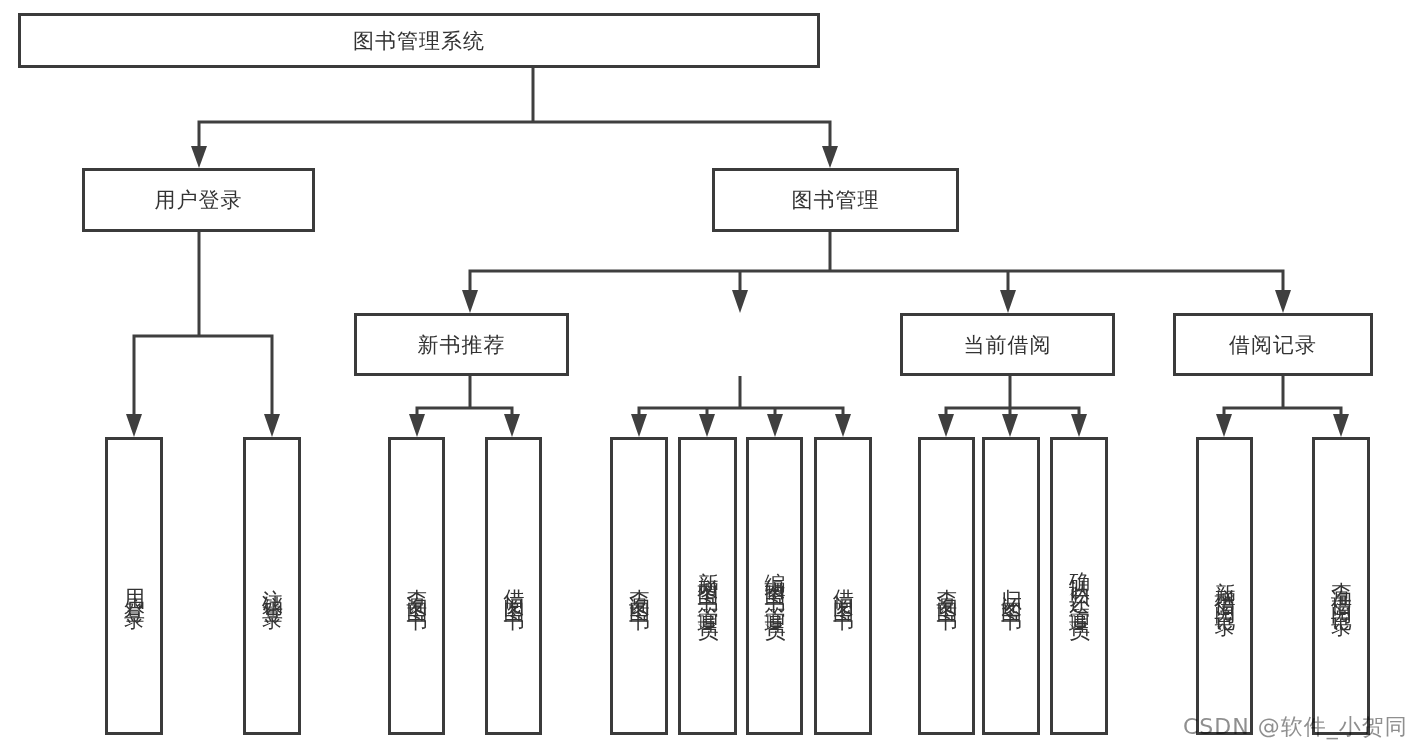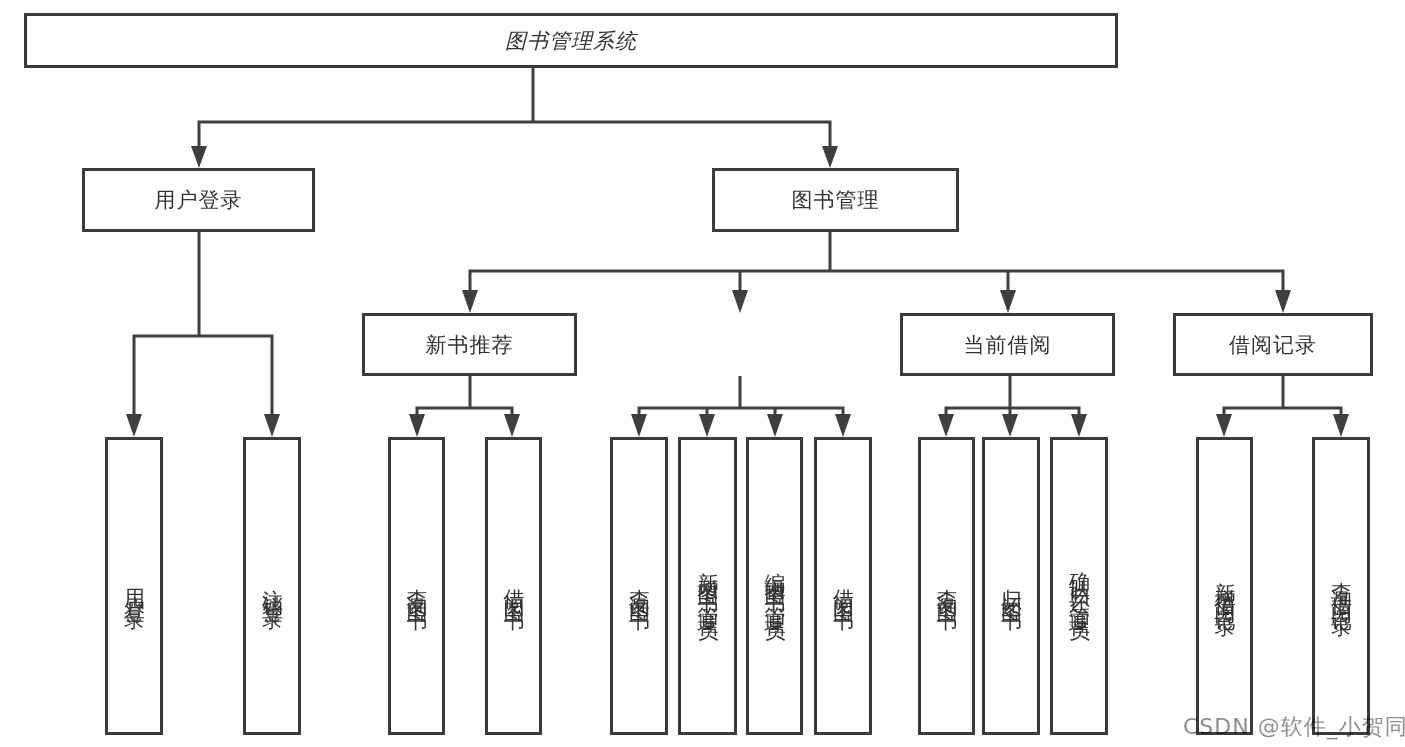--- a/index.html
+++ b/index.html
@@ -88,32 +88,32 @@
     <polygon points="938,414 954,414 946,437"></polygon>
     <polygon points="1002,414 1018,414 1010,437"></polygon>
     <polygon points="1071,414 1087,414 1079,437"></polygon>
 
     <path d="M1283 376 V408"></path>
     <path d="M1224 415 V408 H1341 V415"></path>
     <polygon points="1216,414 1232,414 1224,437"></polygon>
     <polygon points="1333,414 1349,414 1341,437"></polygon>
   </svg>
 
-  <div class="node h-node" style="left:24px;top:13px;width:1094px;height:55px;font-style:italic;">
+  <div class="node h-node" style="left:18px;top:13px;width:802px;height:55px;">
     <span>图书管理系统</span>
   </div>
 
   <div class="node h-node" style="left:82px;top:168px;width:233px;height:64px;">
     <span>用户登录</span>
   </div>
   <div class="node h-node" style="left:712px;top:168px;width:247px;height:64px;">
     <span>图书管理</span>
   </div>
 
-  <div class="node h-node" style="left:362px;top:313px;width:215px;height:63px;">
+  <div class="node h-node" style="left:354px;top:313px;width:215px;height:63px;">
     <span>新书推荐</span>
   </div>
   <div class="node h-node" style="left:900px;top:313px;width:215px;height:63px;text-align:right;">
     <span>当前借阅</span>
   </div>
   <div class="node h-node" style="left:1173px;top:313px;width:200px;height:63px;">
     <span>借阅记录</span>
   </div>
 
   <div class="node leaf" style="left:105px;top:437px;width:58px;height:298px;">

